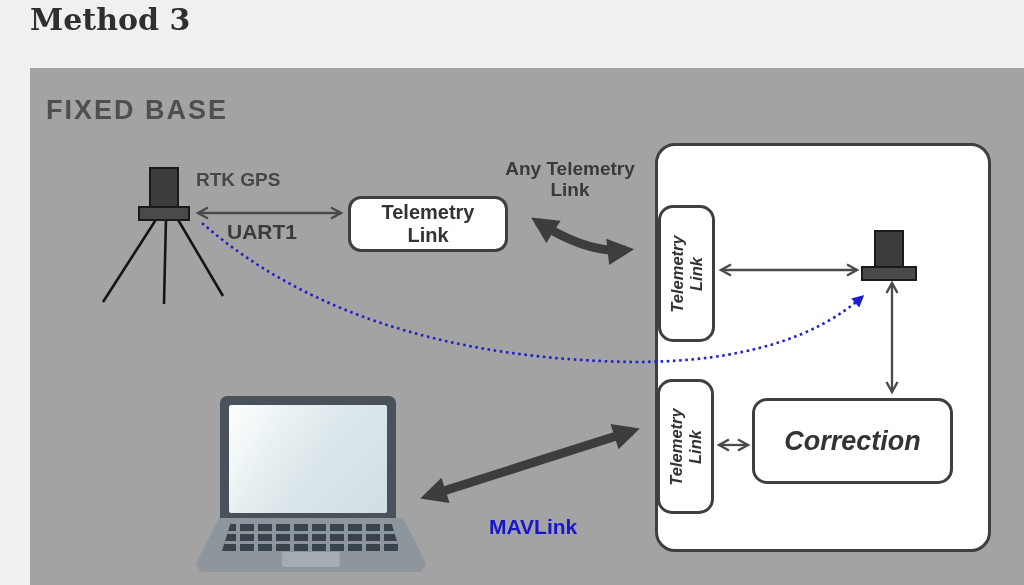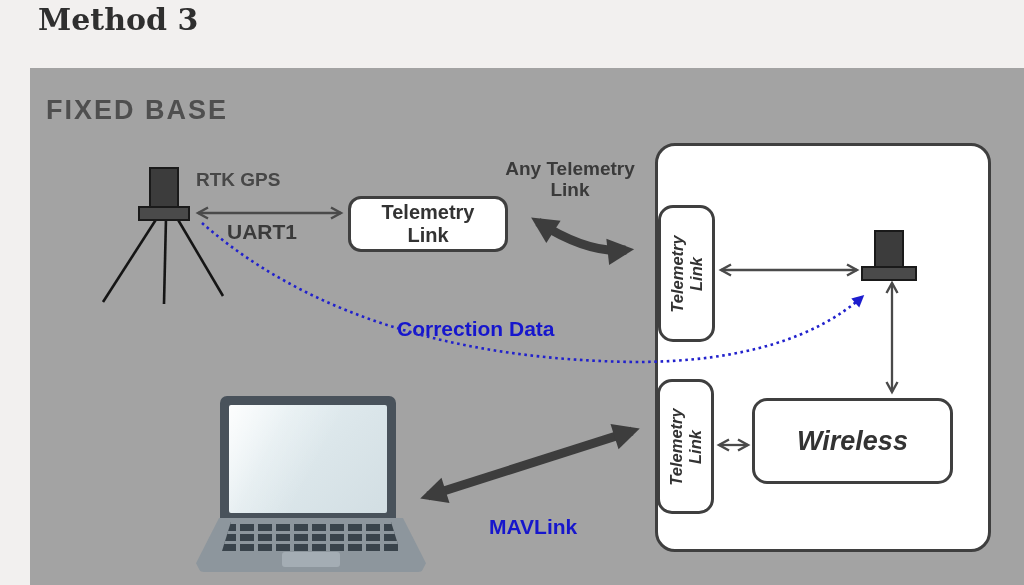--- a/index.html
+++ b/index.html
@@ -1,18 +1,18 @@
 <!DOCTYPE html>
 <html><head>
 <meta charset="utf-8">
 <style>
   html,body{margin:0;padding:0;}
   body{background:#f2f0ef;font-family:"Liberation Sans","DejaVu Sans",sans-serif;}
   .stage{position:relative;width:1024px;height:585px;background:#f2f0ef;overflow:hidden;}
-  .page-title{position:absolute;left:38px;top:2px;font-family:"DejaVu Serif","Liberation Serif",serif;
+  .page-title{position:absolute;left:30px;top:2px;font-family:"DejaVu Serif","Liberation Serif",serif;
     font-weight:700;font-size:30px;color:#2f2f2f;}
   .canvas{position:absolute;left:30px;top:68px;width:994px;height:517px;background:#a3a3a3;}
   .lbl{position:absolute;font-weight:bold;color:#3d3d3d;white-space:nowrap;}
   .fixed-base-title{left:16px;top:27px;font-size:27px;font-weight:600;color:#4f4f4f;letter-spacing:2px;}
   .rtk-fixed{left:166px;top:101px;font-size:19px;color:#474747;}
   .uart1-fixed{left:197px;top:152px;font-size:21px;color:#3a3a3a;}
   .any-wireless{left:460px;top:90px;width:160px;text-align:center;font-size:19px;line-height:21px;color:#3a3a3a;font-weight:bold;position:absolute;}
   .vehicle-title{left:647px;top:86px;font-size:30px;color:#424242;letter-spacing:1px;}
   .rtk-vehicle{left:818px;top:133px;font-size:19px;color:#474747;}
   .uart2{left:746px;top:174px;font-size:20px;}
@@ -63,21 +63,20 @@
     <div class="lbl uart1-fixed">UART1</div>
     <div class="any-wireless">
       <div>Any Telemetry</div>
       <div>Link</div>
     </div>
     <div class="lbl vehicle-title">VEHICLE</div>
     <div class="lbl rtk-vehicle">RTK GPS</div>
     <div class="lbl uart2">UART2</div>
     <div class="lbl uart1-vehicle">UART1</div>
     <div class="lbl serial-port">Serial Port</div>
-    <div class="lbl correction blue">Correction Data</div>
     <div class="lbl mavlink blue">MAVLink</div>
 
     <div class="box vehicle-box"></div>
 
     <div class="box tel-box tel-fixed">
       <div>
         <div>Telemetry</div>
         <div>Link</div>
       </div>
     </div>
@@ -89,21 +88,21 @@
       </div>
     </div>
     <div class="box tel-box tel-rot tel-v-bot">
       <div class="rot">
         <div>Telemetry</div>
         <div>Link</div>
       </div>
     </div>
 
     <div class="box autopilot">
-      <span>Wireless</span>
+      <span>Correction</span>
     </div>
 
     <div class="laptop">
       <div class="lap-screen">
         <div class="lap-glass"></div>
       </div>
       <div class="lap-base">
         <div class="lap-keys"></div>
         <div class="lap-pad"></div>
       </div>

